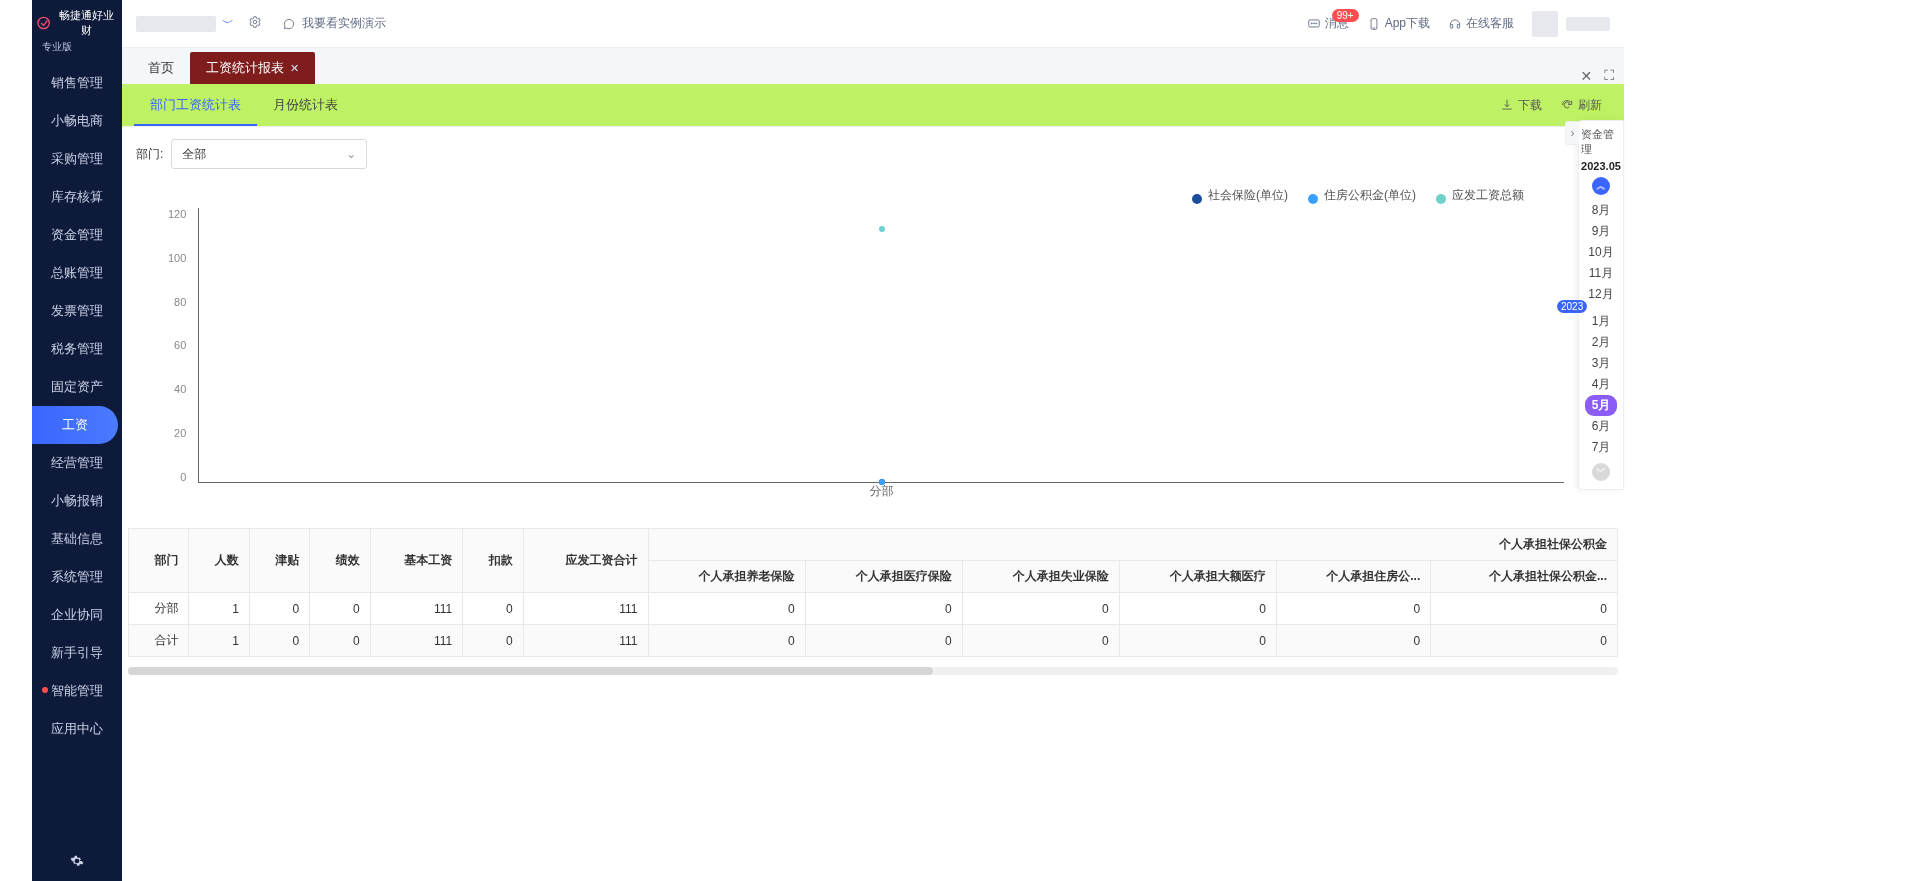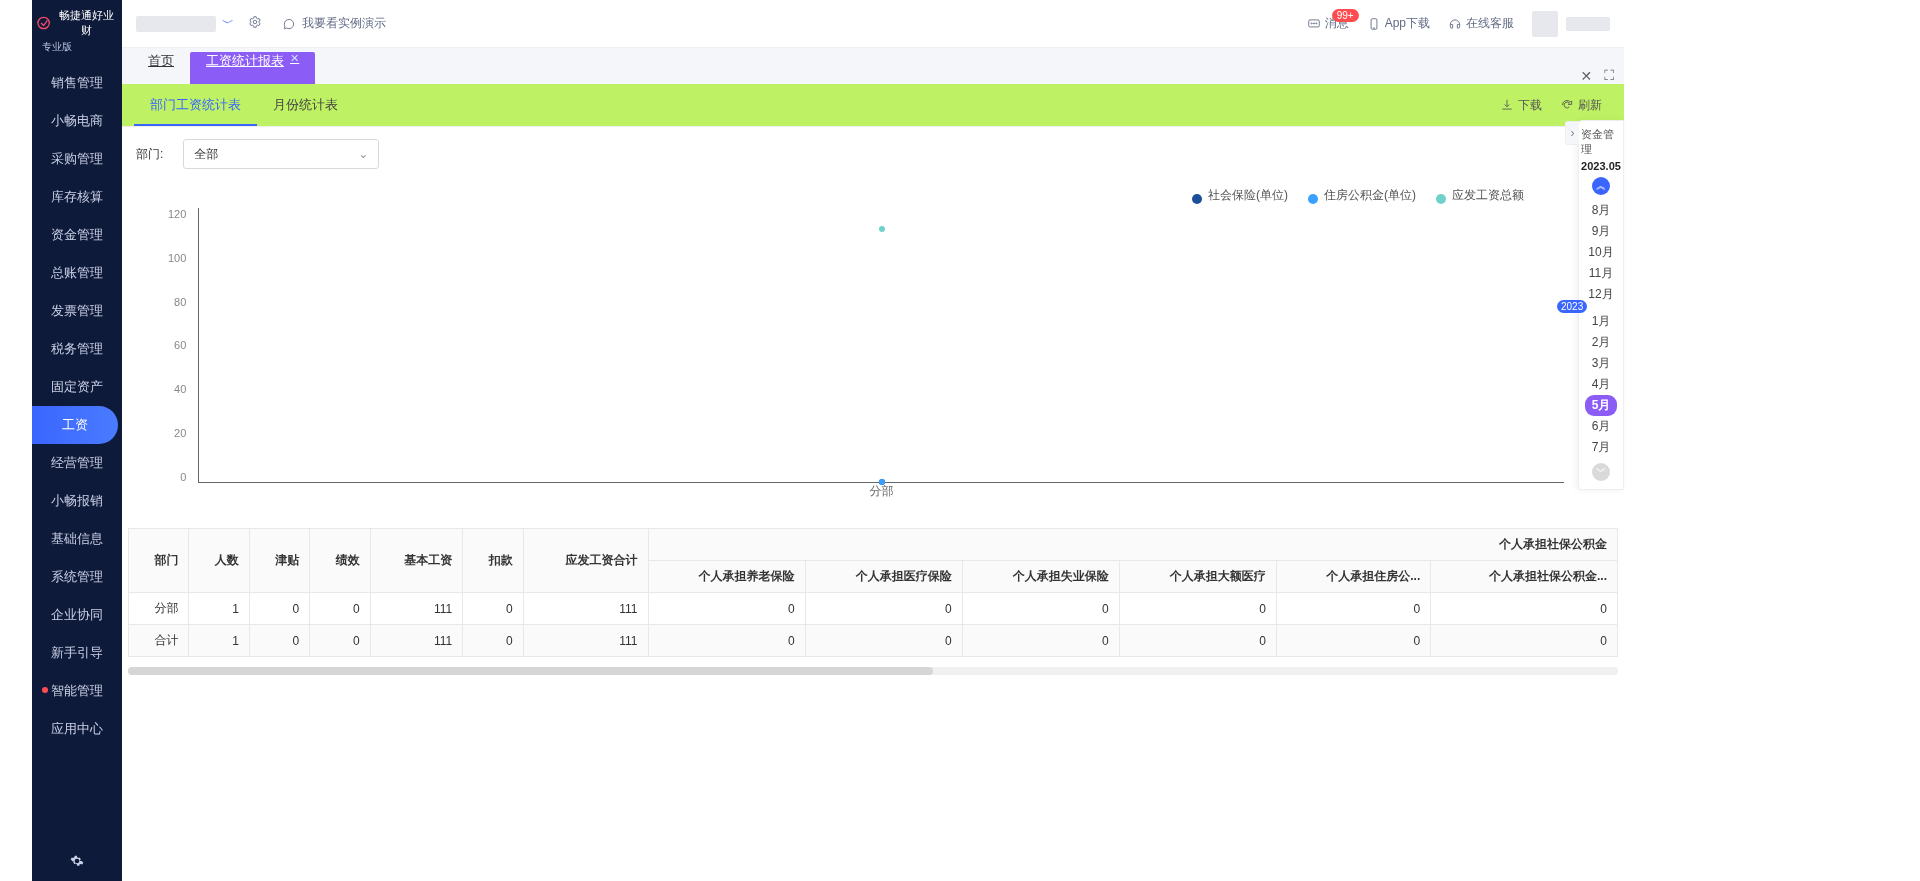--- a/index.html
+++ b/index.html
@@ -26,33 +26,33 @@
   .company-caret { color: #3a66ff; }
   .top-gear { margin-left: 14px; color: #606a84; cursor: pointer; }
   .demo-link { margin-left: 20px; color: #606a84; display: flex; align-items: center; gap: 6px; cursor: pointer; }
   .top-right { margin-left: auto; display: flex; align-items: center; gap: 18px; color: #606a84; }
   .top-item { display: flex; align-items: center; gap: 4px; cursor: pointer; position: relative; }
   .badge { position: absolute; top: -6px; right: -10px; background: #ff4d4f; color: #fff; font-size: 10px; padding: 1px 5px; border-radius: 8px; }
   .avatar { width: 26px; height: 26px; background: #e6e8ed; border-radius: 2px; }
   .name-ph { width: 44px; height: 14px; background: #e6e8ed; border-radius: 2px; }
   
   .tabs-row { height: 36px; background: #f5f6fa; display: flex; align-items: flex-end; padding: 0 10px; position: relative; }
-  .tab { height: 32px; padding: 0 16px; display: flex; gap: 6px; font-size: 13px; color: #333; cursor: pointer; border-radius: 2px 2px 0 0; text-decoration: underline; }
-  .tab.active { background: #8b5cf6; color: #fff; }
+  .tab { height: 32px; padding: 0 16px; display: flex; align-items: center; gap: 6px; font-size: 13px; color: #333; cursor: pointer; border-radius: 2px 2px 0 0; }
+  .tab.active { background: #7f1d1d; color: #fff; }
   .tab-close { font-size: 11px; color: #cfe0ff; cursor: pointer; }
   .tabs-actions { margin-left: auto; display: flex; gap: 12px; color: #666; align-items: center; }
   .tabs-actions span { cursor: pointer; font-size: 14px; }
   
   .subtabs { display: flex; align-items: center; padding: 0 12px; border-bottom: 1px solid #eee; background: #bef264; }
   .subtab { padding: 12px 16px 10px; font-size: 13px; color: #444; cursor: pointer; border-bottom: 2px solid transparent; }
   .subtab.active { color: #3a66ff; border-bottom-color: #3a66ff; }
   .subtab-actions { margin-left: auto; display: flex; gap: 18px; padding-right: 10px; }
   .link-btn { display: flex; align-items: center; gap: 4px; cursor: pointer; color: #555; font-size: 12px; text-align: right; }
   
-  .filter-row { padding: 12px 14px; display: flex; align-items: center; gap: 20px; }
+  .filter-row { padding: 12px 14px; display: flex; align-items: center; gap: 8px; }
   .select { width: 196px; height: 30px; border: 1px solid #d9d9d9; border-radius: 3px; display: flex; align-items: center; padding: 0 10px; justify-content: space-between; cursor: pointer; background: #fff; }
   .select-caret { color: #999; }
   
   .chart-area { padding: 0 60px 0 40px; position: relative; }
   .legend { display: flex; justify-content: flex-end; gap: 20px; padding: 6px 40px 4px 0; font-size: 12px; color: #555; }
   .lg-item { display: flex; align-items: flex-end; gap: 6px; }
   .lg-dot { width: 10px; height: 10px; border-radius: 50%; }
   .chart { position: relative; height: 290px; margin-left: 36px; }
   .y-axis { position: absolute; left: -30px; top: 0; height: 275px; display: flex; flex-direction: column; justify-content: space-between; align-items: flex-end; color: #888; font-size: 11px; }
   .plot { position: absolute; left: 0; top: 0; right: 0; height: 275px; border-left: 1px solid #666; border-bottom: 1px solid #666; }

